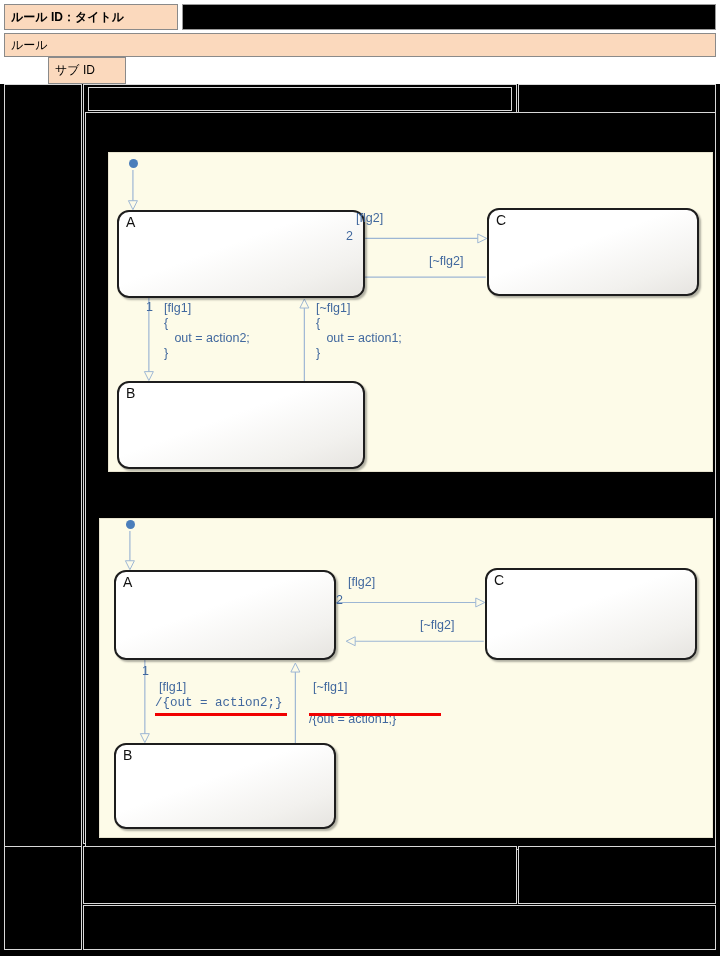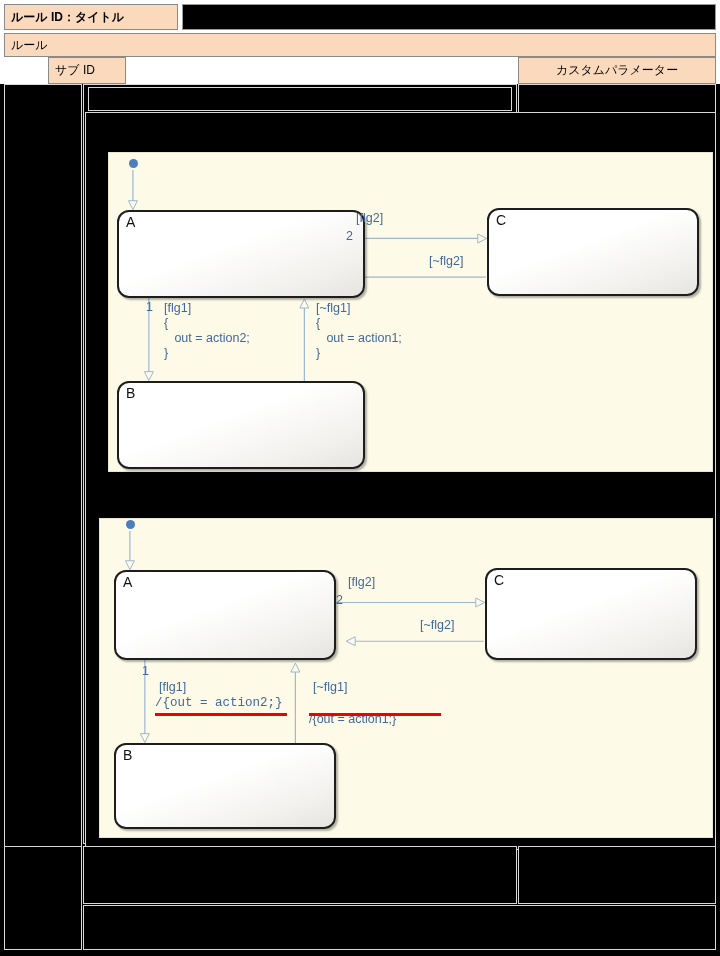--- a/index.html
+++ b/index.html
@@ -137,21 +137,20 @@
 <div class="page">
 
   <div class="hdr-band" style="top:0;height:84px;"></div>
 
   <div class="cell" id="title-label">ルール ID：タイトル</div>
   <div class="cell" id="title-value"></div>
 
   <div class="cell" id="rule-label">ルール</div>
 
   <div class="cell" id="col-subid">サブ ID</div>
-  <div class="cell center" id="col-param">カスタムパラメーター</div>
 
   <div class="blackrow" id="body-subid"></div>
 
   <div class="blackrow" id="body-param"></div>
 
   <div class="blackrow" id="body-desc"></div>
   <div class="blackrow" id="desc-strip-top"></div>
   <div class="blackrow" id="desc-main"></div>
 
   <div class="canvas" id="canvas-1">

